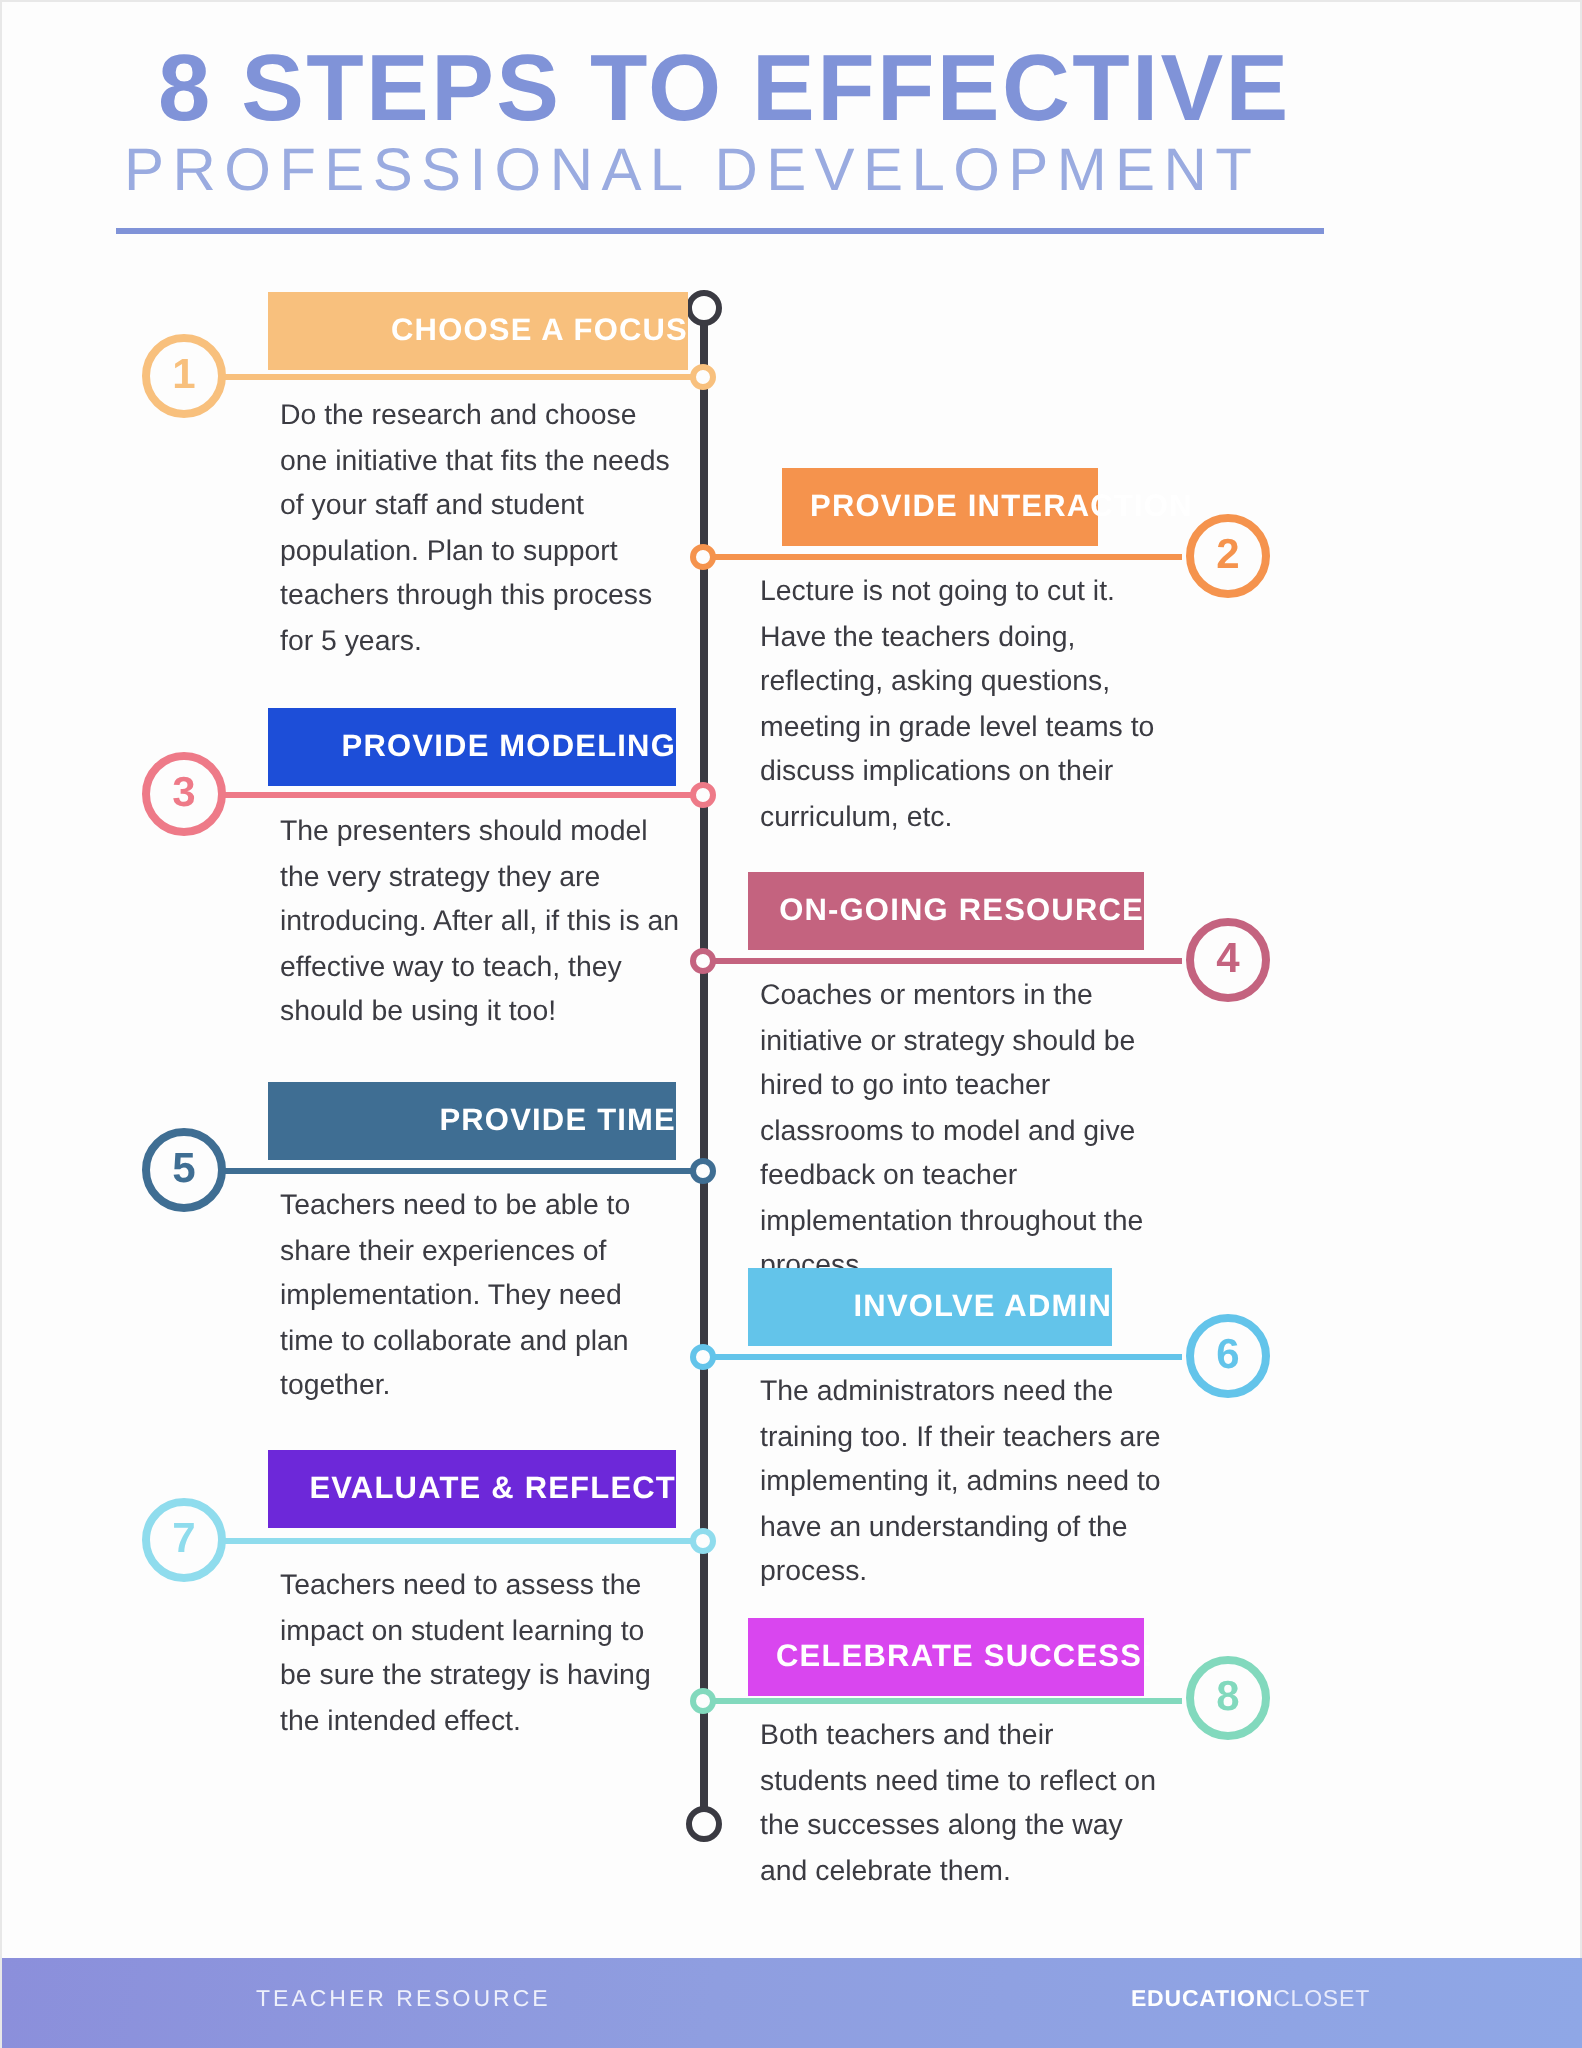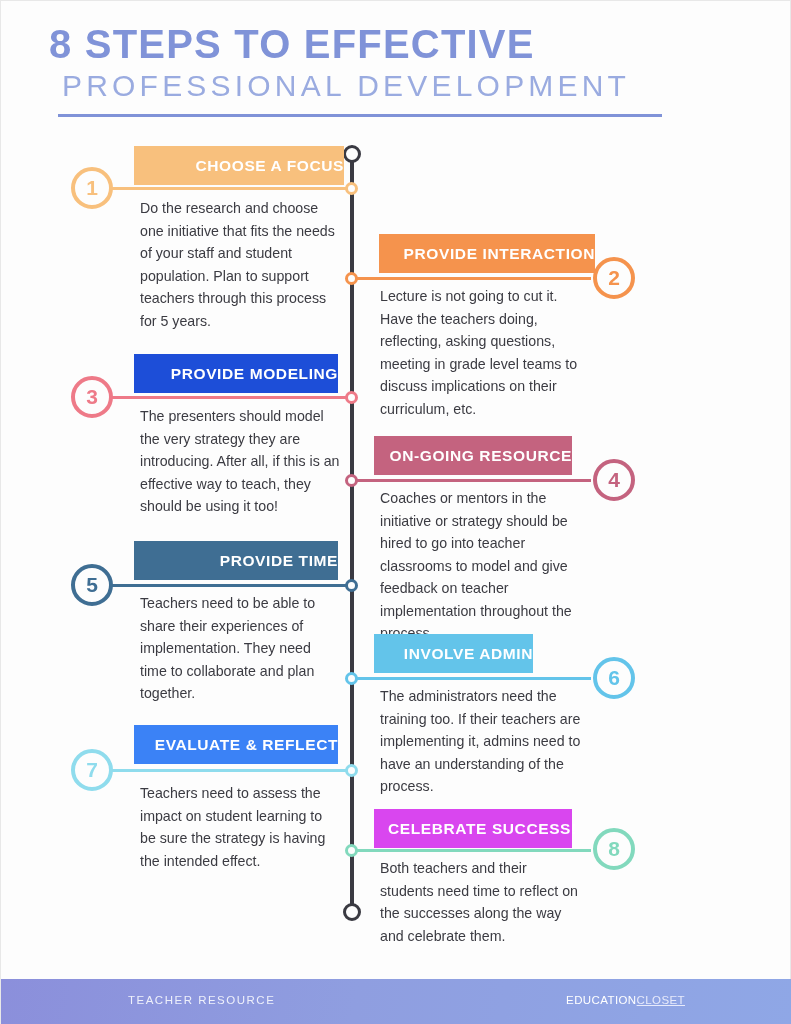--- a/index.html
+++ b/index.html
@@ -23,23 +23,23 @@
 
   
   .header {
     position: absolute;
     left: 0; top: 0;
     width: 791px;
     height: 118px;
   }
   .title-main {
     position: absolute;
-    left: 48px;
+    left: 78px;
     top: 20px;
-    font-size: 40px;
+    font-size: 47px;
     font-weight: bold;
     letter-spacing: 1.2px;
     color: #8093d8;
     line-height: 46px;
     white-space: nowrap;
   }
   .title-sub {
     position: absolute;
     left: 61px;
     top: 68px;
@@ -150,22 +150,22 @@
     margin-left: 29px;
   }
   .footer-right {
     position: absolute;
     right: 107px;
     top: 15px;
     font-size: 11.5px;
     letter-spacing: 0.4px;
     color: #ffffff;
   }
-  .footer-right b { font-weight: normal; }
-  .footer-right i { font-style: normal; color: #e7eafb; text-decoration: underline; }
+  .footer-right b { font-weight: bold; }
+  .footer-right i { font-style: normal; color: #e7eafb; }
 </style>
 </head>
 <body>
 
 <div class="page">
 
   <div class="header">
     <div class="title-main">8 STEPS TO EFFECTIVE</div>
     <div class="title-sub">PROFESSIONAL DEVELOPMENT</div>
     <div class="title-rule"></div>
@@ -177,21 +177,21 @@
 
   <div id="steps-layer">
       <div class="connector" style="left: 110px; top: 186px; width: 243px; background: rgb(248, 192, 125);"></div>
       <div class="step-band" style="left: 133px; top: 145px; width: 210px; background: rgb(248, 192, 125);">CHOOSE A FOCUS</div>
       <div class="step-body" style="left: 139px; top: 196px; width: 200px;">Do the research and choose one initiative that fits the needs of your staff and student population.  Plan to support teachers through this process for 5 years.</div>
       <div class="numcircle" style="left: 70px; top: 166px; color: rgb(248, 192, 125);">
         <span>1</span>
       </div>
       <div class="node" style="top: 181px; border: 3px solid rgb(248, 192, 125);"></div>
       <div class="connector" style="left: 347px; top: 276px; width: 243px; background: rgb(245, 147, 77);"></div>
-      <div class="step-band" style="left: 378px; top: 233px; width: 216px; background: rgb(245, 147, 77);">PROVIDE INTERACTION</div>
+      <div class="step-band" style="left: 390px; top: 233px; width: 158px; background: rgb(245, 147, 77);">PROVIDE INTERACTION</div>
       <div class="step-body" style="left: 379px; top: 284px; width: 200px;">Lecture is not going to cut it. Have the teachers doing, reflecting, asking questions, meeting in grade level teams to discuss implications on their curriculum, etc.</div>
       <div class="numcircle" style="left: 592px; top: 256px; color: rgb(245, 147, 77);">
         <span>2</span>
       </div>
       <div class="node" style="top: 271px; border: 3px solid rgb(245, 147, 77);"></div>
       <div class="connector" style="left: 110px; top: 395px; width: 243px; background: rgb(238, 122, 136);"></div>
       <div class="step-band" style="left: 133px; top: 353px; width: 204px; background: #1d4ed8;">PROVIDE MODELING</div>
       <div class="step-body" style="left: 139px; top: 404px; width: 200px;">The presenters should model the very strategy they are introducing.  After all, if this is an effective way to teach, they should be using it too!</div>
       <div class="numcircle" style="left: 70px; top: 375px; color: rgb(238, 122, 136);">
         <span>3</span>
@@ -205,28 +205,28 @@
       </div>
       <div class="node" style="top: 473px; border: 3px solid rgb(196, 99, 127);"></div>
       <div class="connector" style="left: 110px; top: 583px; width: 243px; background: rgb(63, 110, 147);"></div>
       <div class="step-band" style="left: 133px; top: 540px; width: 204px; background: rgb(63, 110, 147);">PROVIDE TIME</div>
       <div class="step-body" style="left: 139px; top: 591px; width: 200px;">Teachers need to be able to share their experiences of implementation.  They need time to collaborate and plan together.</div>
       <div class="numcircle" style="left: 70px; top: 563px; color: rgb(63, 110, 147);">
         <span>5</span>
       </div>
       <div class="node" style="top: 578px; border: 3px solid rgb(63, 110, 147);"></div>
       <div class="connector" style="left: 347px; top: 676px; width: 243px; background: rgb(99, 196, 234);"></div>
-      <div class="step-band" style="left: 373px; top: 633px; width: 159px; background: rgb(99, 196, 234);">INVOLVE ADMIN</div>
+      <div class="step-band" style="left: 373px; top: 633px; width: 182px; background: rgb(99, 196, 234);">INVOLVE ADMIN</div>
       <div class="step-body" style="left: 379px; top: 684px; width: 203px;">The administrators need the training too. If their teachers are implementing it, admins need to have an understanding of the process.</div>
       <div class="numcircle" style="left: 592px; top: 656px; color: rgb(99, 196, 234);">
         <span>6</span>
       </div>
       <div class="node" style="top: 671px; border: 3px solid rgb(99, 196, 234);"></div>
       <div class="connector" style="left: 110px; top: 768px; width: 243px; background: rgb(143, 220, 237);"></div>
-      <div class="step-band" style="left: 133px; top: 724px; width: 204px; background: #3b82f6;">EVALUATE &amp; REFLECT</div>
+      <div class="step-band" style="left: 133px; top: 724px; width: 204px; background: #6d28d9;">EVALUATE &amp; REFLECT</div>
       <div class="step-body" style="left: 139px; top: 781px; width: 200px;">Teachers need to assess the impact on student learning to be sure the strategy is having the intended effect.</div>
       <div class="numcircle" style="left: 70px; top: 748px; color: rgb(143, 220, 237);">
         <span>7</span>
       </div>
       <div class="node" style="top: 763px; border: 3px solid rgb(143, 220, 237);"></div>
       <div class="connector" style="left: 347px; top: 848px; width: 243px; background: rgb(130, 217, 189);"></div>
       <div class="step-band" style="left: 373px; top: 808px; width: 198px; background: #d946ef;">CELEBRATE SUCCESS!</div>
       <div class="step-body" style="left: 379px; top: 856px; width: 203px;">Both teachers and their students need time to reflect on the successes along the way and celebrate them.</div>
       <div class="numcircle" style="left: 592px; top: 827px; color: rgb(130, 217, 189);">
         <span>8</span>

